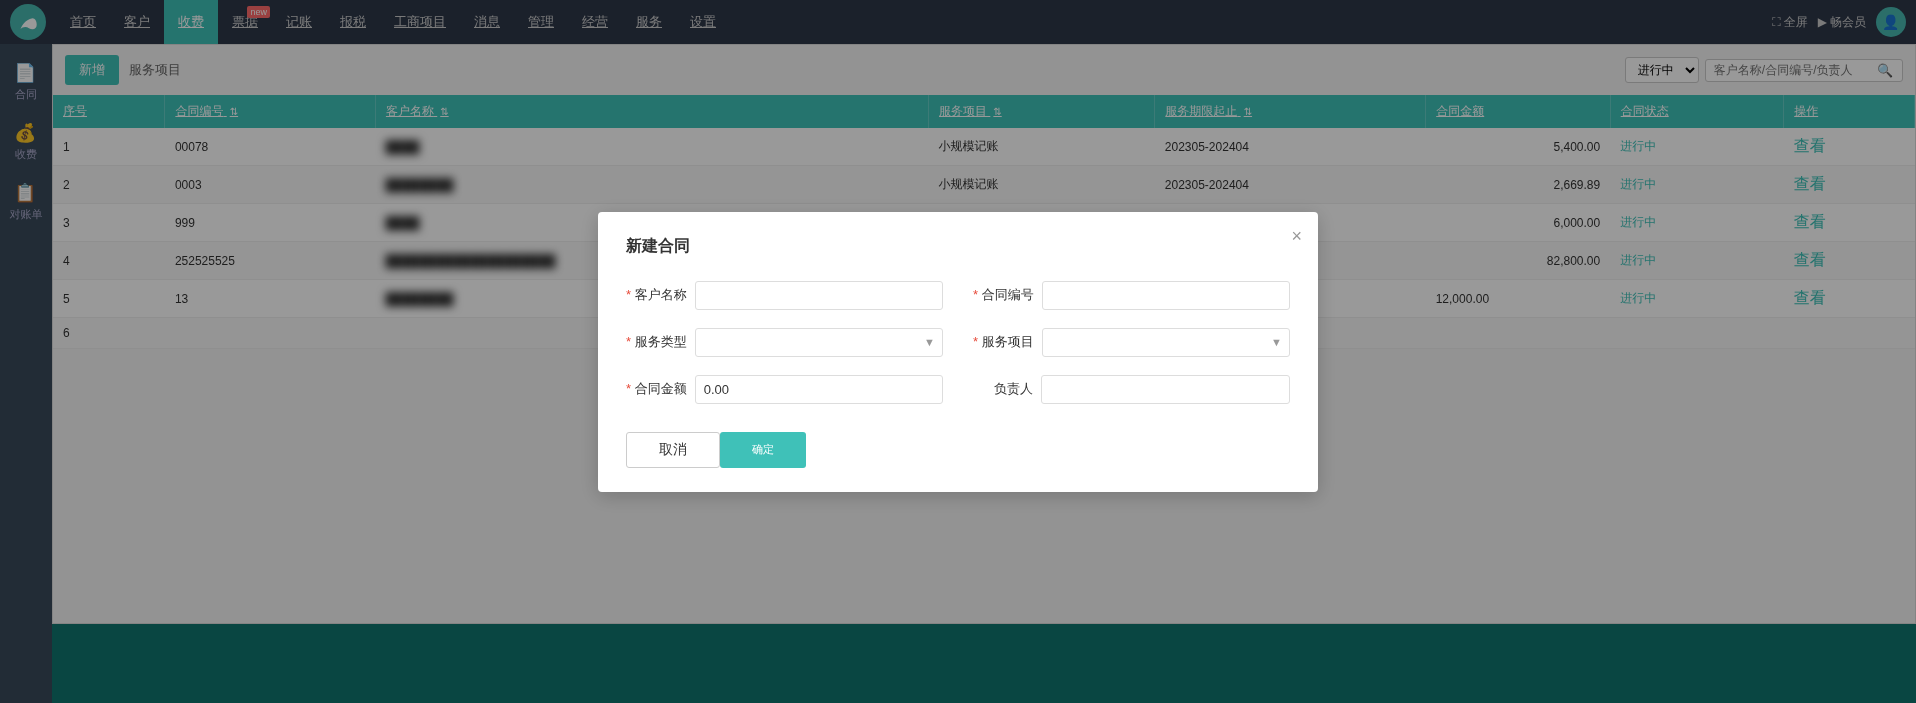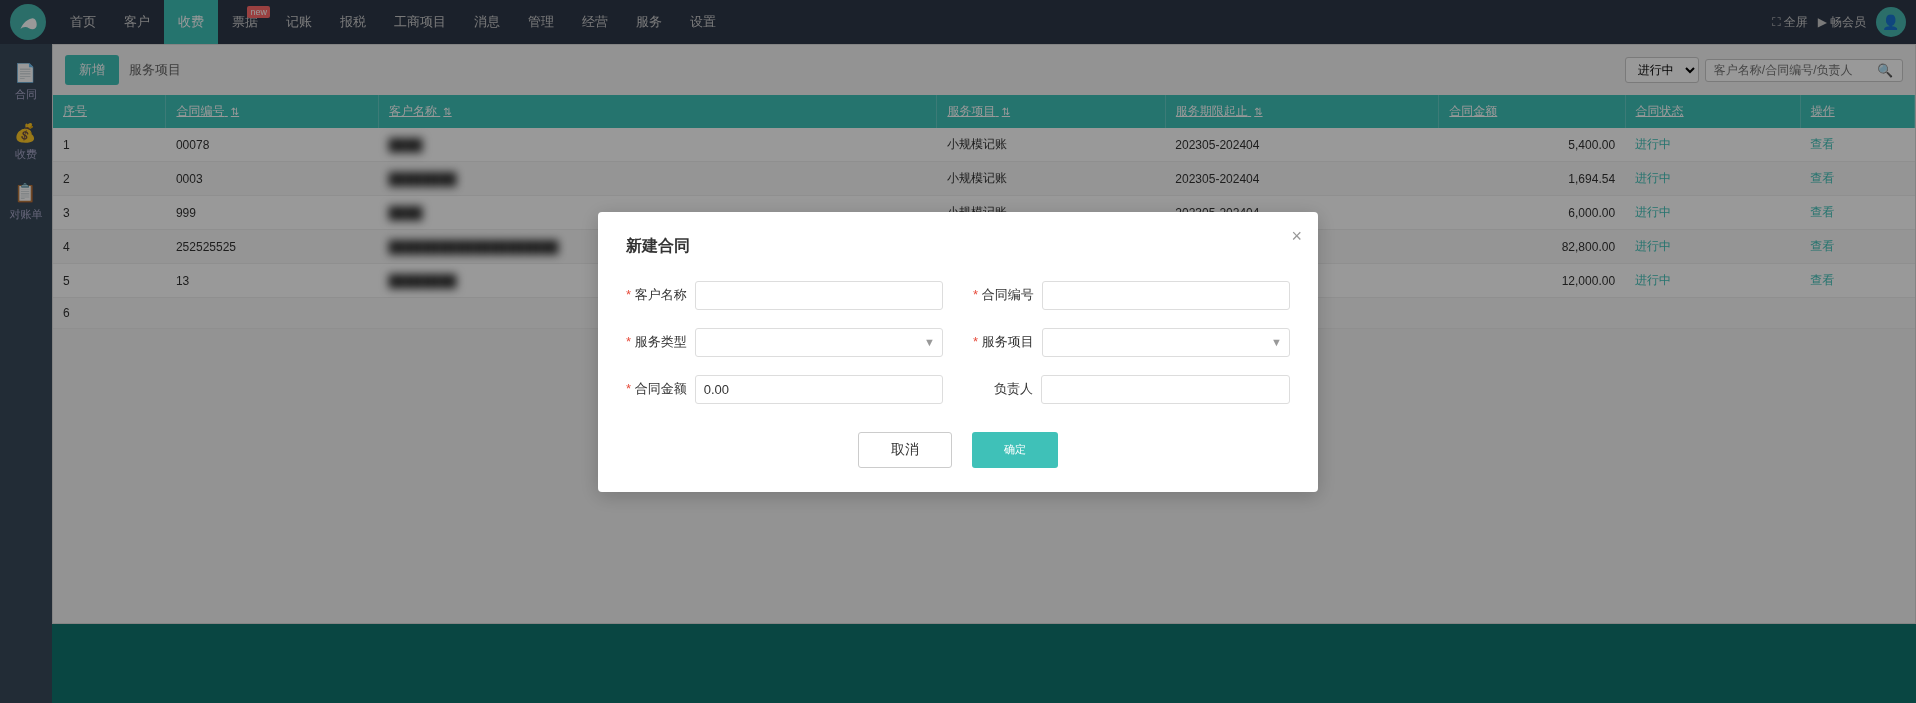--- a/index.html
+++ b/index.html
@@ -28,20 +28,21 @@
     .nav-items { display: flex; align-items: center; flex: 1; }
     .nav-item {
       color: #ccc;
       padding: 0 14px;
       height: 44px;
       display: flex; align-items: center;
       cursor: pointer;
       font-size: 13px;
       position: relative;
       white-space: nowrap;
+      text-decoration: underline;
     }
     .nav-item.active {
       background: #3fc1b8;
       color: #fff;
     }
     .nav-item .new-badge {
       position: absolute;
       top: 6px; right: 2px;
       background: #ff6b6b;
       color: #fff;
@@ -163,21 +164,21 @@
     .data-table tbody td {
       padding: 8px 10px;
       font-size: 12px;
       color: #333;
     }
     .sort-icon { font-size: 10px; margin-left: 3px; }
     .status-badge {
       color: #3fc1b8; font-size: 12px;
     }
     .action-link {
-      color: #3fc1b8; cursor: pointer; font-size: 12px;
+      color: #3fc1b8; cursor: pointer; font-size: 16px;
     }
 
     
     .blurred { filter: blur(4px); user-select: none; }
 
     
     .modal-overlay {
       position: fixed;
       top: 0; left: 0; right: 0; bottom: 0;
       background: rgba(0,0,0,0.4);
@@ -273,22 +274,20 @@
     }
     .date-input-wrap .cal-icon {
       position: absolute; right: 8px; top: 50%;
       transform: translateY(-50%);
       color: #999; font-size: 14px; cursor: pointer;
     }
 
     
     .modal-actions {
       display: flex;
-      justify-content: center;
-      gap: 20px;
       margin-top: 28px;
     }
     .btn-cancel {
       background: #fff;
       border: 1px solid #ccc;
       color: #333;
       padding: 8px 32px;
       border-radius: 3px;
       cursor: pointer;
       font-size: 14px;
@@ -413,21 +412,21 @@
       <td style="text-align:right;">5,400.00</td>
       <td><span class="status-badge">进行中</span></td>
       <td><span class="action-link">查看</span></td>
     </tr>
           <tr>
       <td>2</td>
       <td>0003</td>
       <td><span class="blurred">████████</span></td>
       <td>小规模记账</td>
       <td>202305-202404</td>
-      <td style="text-align:right;">1,694.54</td>
+      <td style="text-align:right;">2,669.89</td>
       <td><span class="status-badge">进行中</span></td>
       <td><span class="action-link">查看</span></td>
     </tr>
           <tr>
       <td>3</td>
       <td>999</td>
       <td><span class="blurred">████</span></td>
       <td>小规模记账</td>
       <td>202305-202404</td>
       <td style="text-align:right;">6,000.00</td>
@@ -443,21 +442,21 @@
       <td style="text-align:right;">82,800.00</td>
       <td><span class="status-badge">进行中</span></td>
       <td><span class="action-link">查看</span></td>
     </tr>
           <tr>
       <td>5</td>
       <td>13</td>
       <td><span class="blurred">████████</span></td>
       <td>小规模记账</td>
       <td>202303-202402</td>
-      <td style="text-align:right;">12,000.00</td>
+      <td style="">12,000.00</td>
       <td><span class="status-badge">进行中</span></td>
       <td><span class="action-link">查看</span></td>
     </tr>
           <tr>
             <td>6</td>
             <td colspan="7"></td>
           </tr>
         </tbody>
     </table>
   </div>

